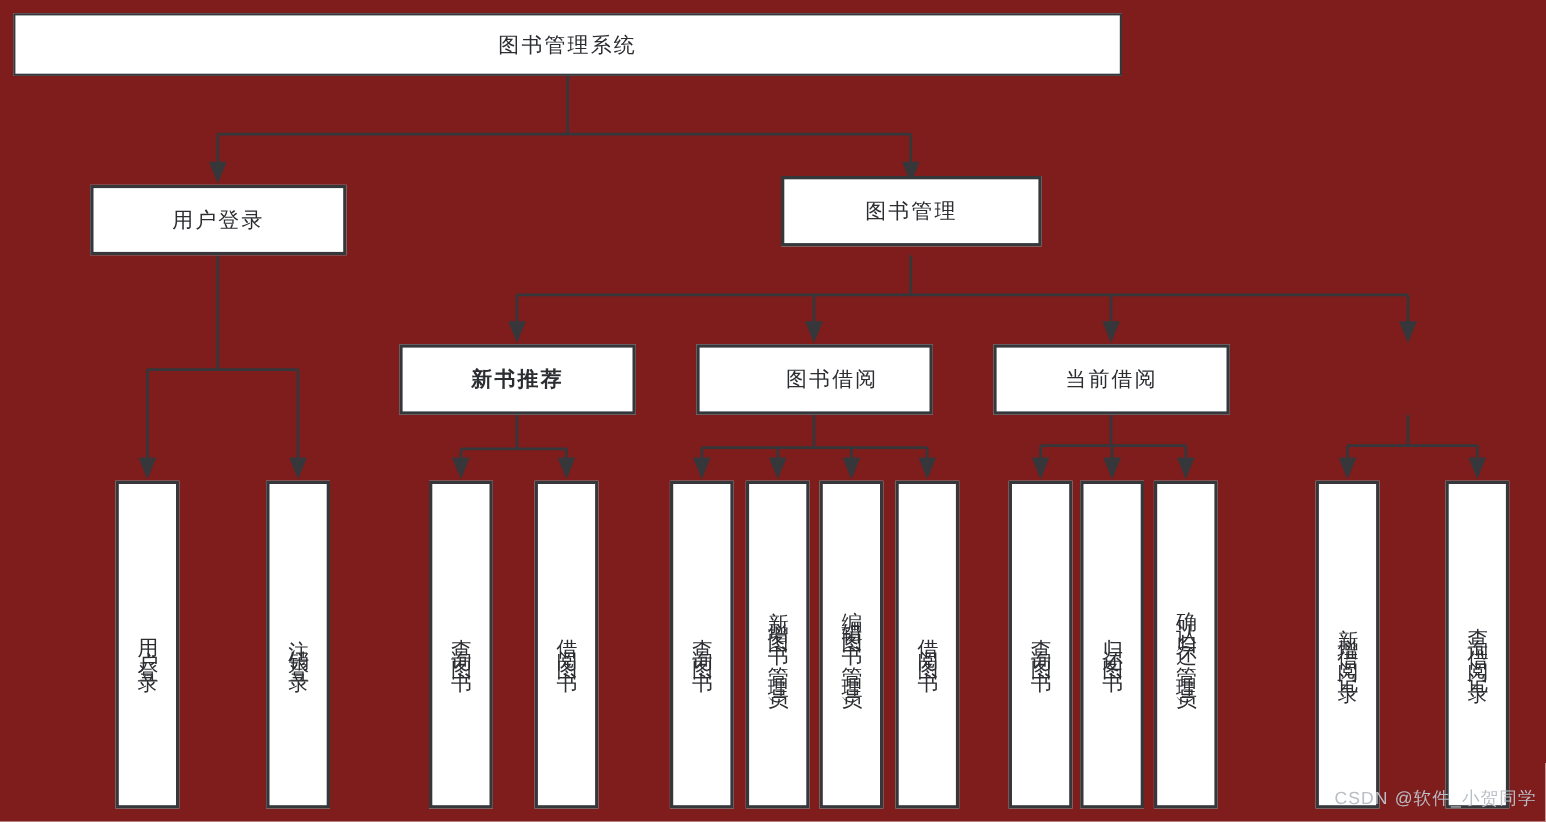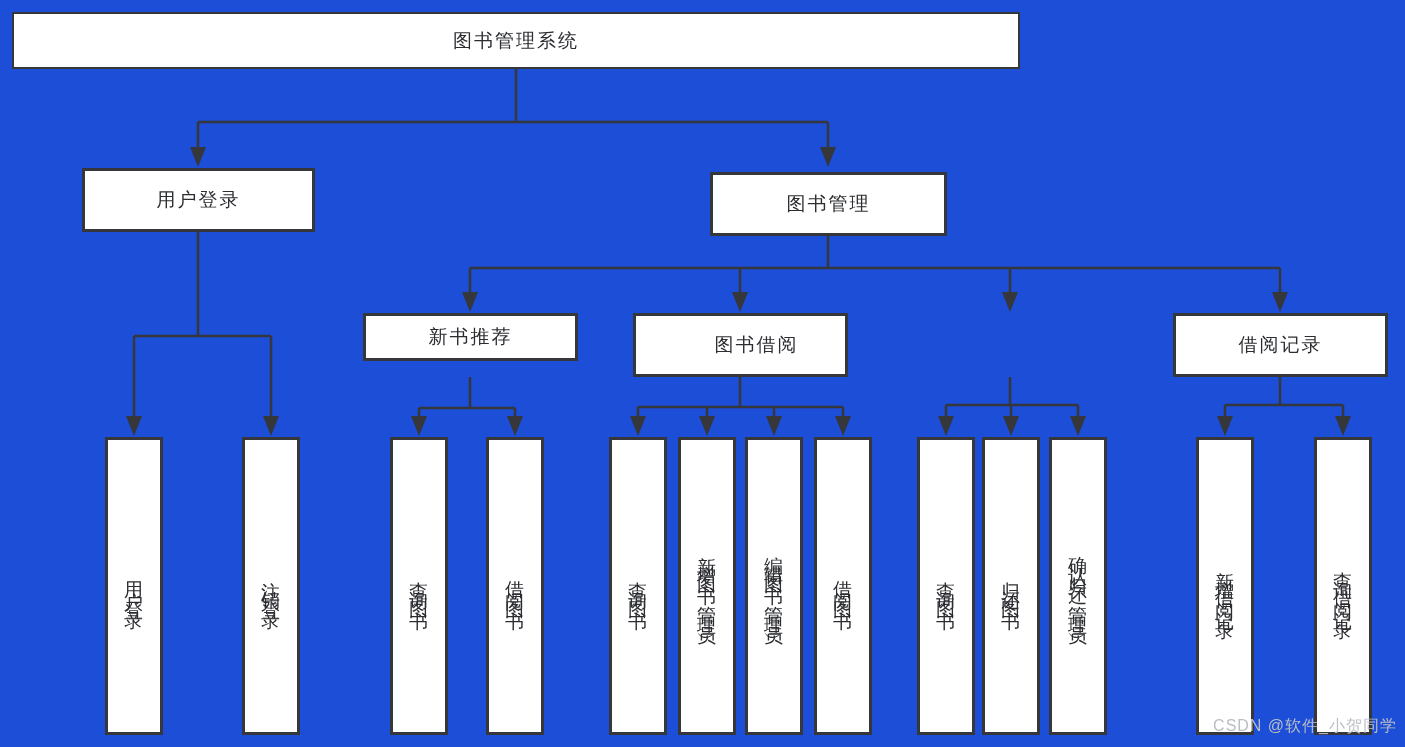--- a/index.html
+++ b/index.html
@@ -1,20 +1,20 @@
 <!DOCTYPE html>
 <html><head>
 <meta charset="utf-8">
 <style>
   html, body { margin: 0; padding: 0; background: #ffffff; }
   .canvas {
     position: relative;
     width: 1405px;
     height: 747px;
-    background: #1d4ed8;
+    background: #7f1d1d;
     font-family: "Liberation Sans", "DejaVu Sans", sans-serif;
     overflow: hidden;
   }
   .edges {
     position: absolute;
     left: 0; top: 0;
     width: 1405px; height: 747px;
     z-index: 1;
   }
   .node {
@@ -36,22 +36,22 @@
     text-orientation: mixed;
     line-height: 1;
     letter-spacing: 10px;
     font-size: 19px;
     color: #2b2d31;
     white-space: nowrap;
   }
   
   .n-root  { left: 12px;   top: 12px;  width: 1008px; height: 57px; }
   .n-l2a   { left: 82px;   top: 168px; width: 233px;  height: 64px; }
-  .n-l2b   { left: 710px;  top: 172px; width: 237px;  height: 64px; }
-  .n-l3a   { left: 363px;  top: 313px; width: 215px;  height: 48px; }
+  .n-l2b   { left: 710px;  top: 160px; width: 237px;  height: 64px; }
+  .n-l3a   { left: 363px;  top: 313px; width: 215px;  height: 64px; font-weight: bold; }
   .n-l3b   { left: 633px;  top: 313px; width: 215px;  height: 64px; padding-left: 32px; }
   .n-l3c   { left: 903px;  top: 313px; width: 215px;  height: 64px; }
   .n-l3d   { left: 1173px; top: 313px; width: 215px;  height: 64px; }
   .leaf    { top: 437px; width: 58px; height: 298px; }
   .n-a1 { left: 105px; }  .n-a2 { left: 242px; }
   .n-b1 { left: 390px; }  .n-b2 { left: 486px; }
   .n-c1 { left: 609px; }  .n-c2 { left: 678px; }  .n-c3 { left: 745px; }  .n-c4 { left: 814px; }
   .n-d1 { left: 917px; }  .n-d2 { left: 982px; }  .n-d3 { left: 1049px; }
   .n-e1 { left: 1196px; } .n-e2 { left: 1314px; }
   .watermark {
@@ -120,22 +120,22 @@
   <div class="node n-l2b">
     <span>图书管理</span>
   </div>
 
   <div class="node n-l3a">
     <span>新书推荐</span>
   </div>
   <div class="node n-l3b">
     <span>图书借阅</span>
   </div>
-  <div class="node n-l3d">
-    <span>借阅记录</span>
+  <div class="node n-l3c">
+    <span>当前借阅</span>
   </div>
 
   <div class="node leaf n-a1">
     <span class="vtext">用户登录</span>
   </div>
   <div class="node leaf n-a2">
     <span class="vtext">注销登录</span>
   </div>
 
   <div class="node leaf n-b1">

